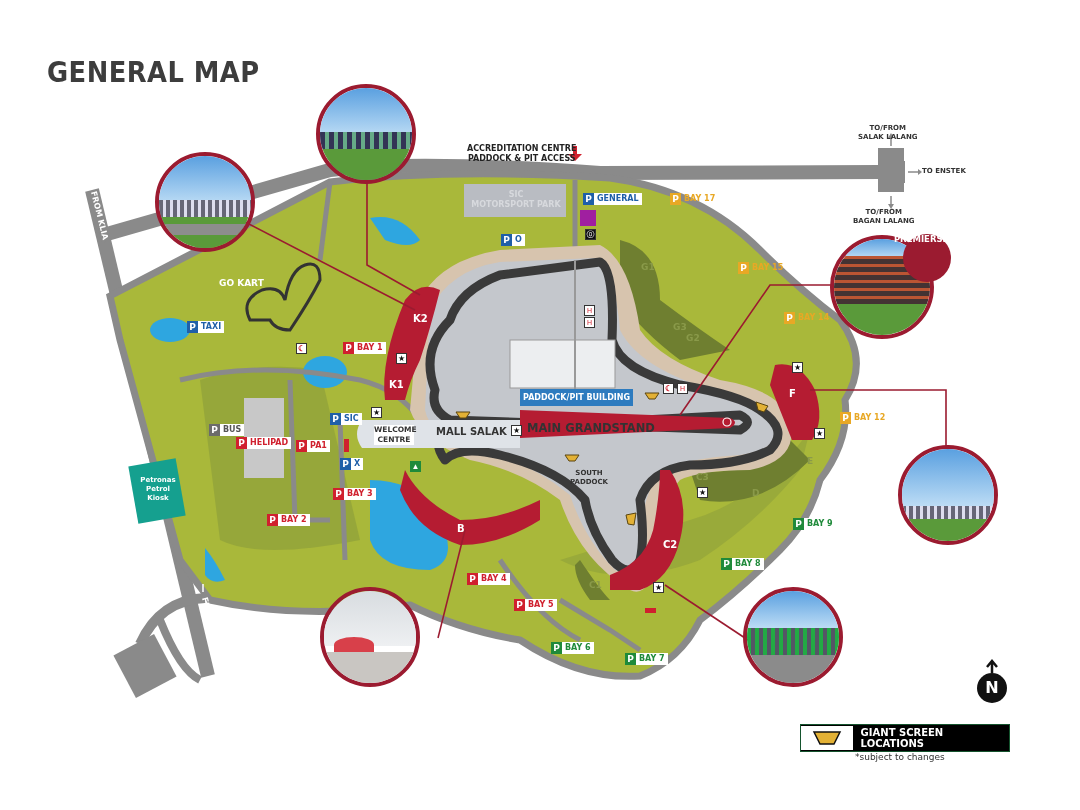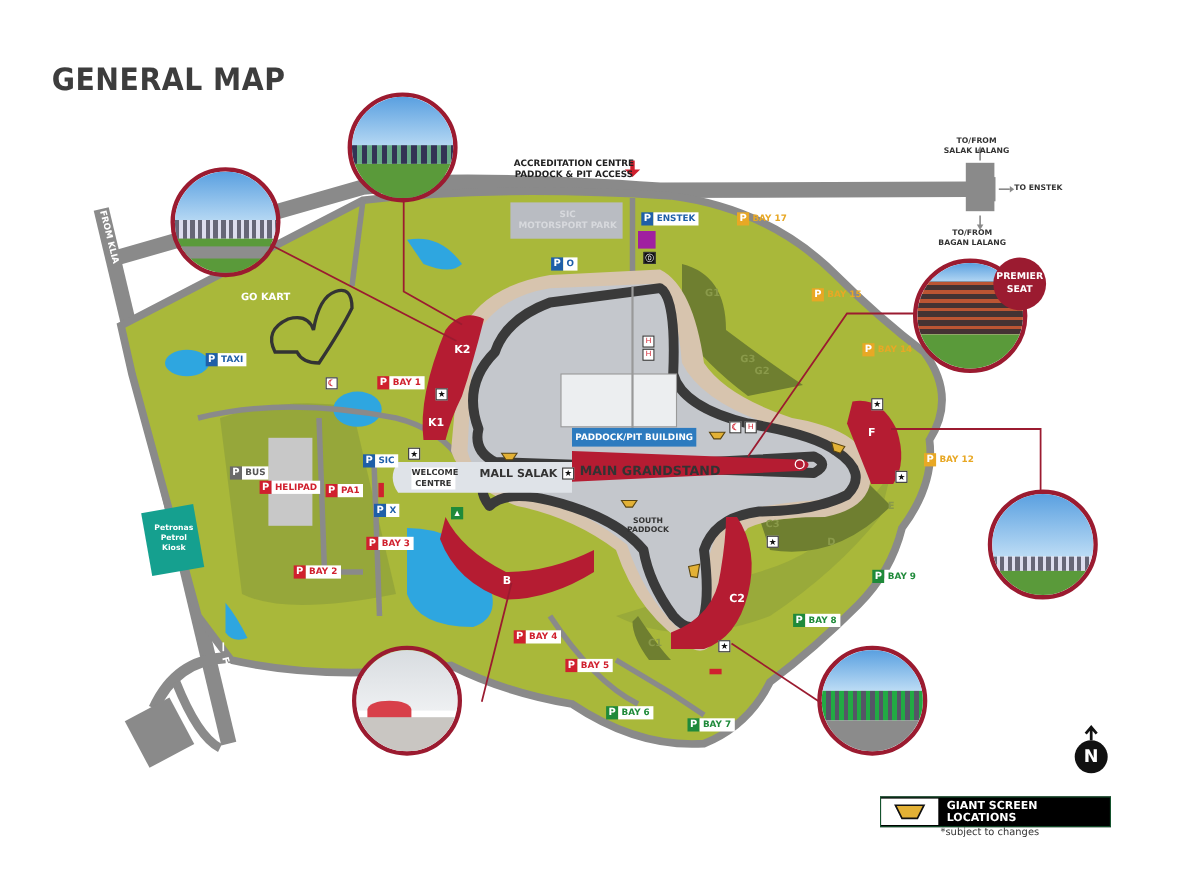--- a/index.html
+++ b/index.html
@@ -146,21 +146,21 @@
 <div class="lbl" style="left:922px;top:167px;font-size:7px;color:#333;">TO ENSTEK</div>
 <div class="lbl" style="left:853px;top:208px;font-size:7px;color:#333;text-align:center;line-height:9px;">
   <div>TO/FROM</div>
   <div>BAGAN LALANG</div>
 </div>
 
 <div class="lbl" style="left:470px;top:190px;font-size:8px;color:#d7d9dd;text-align:center;line-height:10px;width:92px;">
   <div>SIC</div>
   <div>MOTORSPORT PARK</div>
 </div>
-<div class="lbl" style="left:219px;top:266px;font-size:9px;color:#fff;text-align:right;">GO KART</div>
+<div class="lbl" style="left:219px;top:278px;font-size:9px;color:#fff;text-align:right;">GO KART</div>
 <div class="box-lbl" style="left:374px;top:425px;width:40px;height:20px;">
   <div>WELCOME</div>
   <div>CENTRE</div>
 </div>
 <div class="lbl" style="left:436px;top:426px;font-size:10px;color:#333;">MALL SALAK</div>
 <div class="lbl" style="left:527px;top:421px;font-size:11.5px;color:#333;">MAIN GRANDSTAND</div>
 <div class="lbl" style="left:520px;top:389px;font-size:8px;color:#fff;background:#2d7bbf;padding:3px 3px;height:11px;line-height:11px;">PADDOCK/PIT BUILDING</div>
 <div class="lbl" style="left:570px;top:469px;font-size:7px;color:#333;text-align:center;line-height:9px;">
   <div>SOUTH</div>
   <div>PADDOCK</div>
@@ -179,21 +179,21 @@
 <div class="zone dim" style="left:589px;top:580px;">C1</div>
 <div class="zone dim" style="left:696px;top:472px;">C3</div>
 <div class="zone dim" style="left:752px;top:488px;">D</div>
 <div class="zone dim" style="left:807px;top:456px;">E</div>
 <div class="zone dim" style="left:641px;top:262px;">G1</div>
 <div class="zone dim" style="left:642px;top:333px;margin-left:44px;">G2</div>
 <div class="zone dim" style="left:673px;top:322px;">G3</div>
 
 <div class="pk blue" style="left:583px;top:193px;">
     <span class="p">P</span>
-    <span class="t">ENSTEK</span>
+    <span class="t">GENERAL</span>
   </div>
 <div class="pk blue" style="left:501px;top:234px;">
     <span class="p">P</span>
     <span class="t">O</span>
   </div>
 <div class="pk blue" style="left:187px;top:321px;">
     <span class="p">P</span>
     <span class="t">TAXI</span>
   </div>
 <div class="pk blue" style="left:330px;top:413px;">
@@ -296,21 +296,21 @@
 <div class="photo" style="left:316px;top:84px;width:100px;height:100px;">
   <div class="sky"></div>
     <div class="stand" style="background:repeating-linear-gradient(90deg,#335 0 5px,#6a8 5px 9px);"></div>
     <div class="grass"></div>
 </div>
 <div class="photo" style="left:830px;top:235px;width:104px;height:104px;">
   <div class="sky" style="height:20%;"></div>
     <div class="stand" style="top:18%;height:50%;background:repeating-linear-gradient(0deg,#433 0 5px,#b53 5px 8px);"></div>
     <div class="grass" style="top:68%;"></div>
 </div>
-<div style="position:absolute;left:903px;top:234px;width:48px;height:48px;border-radius:50%;background:#9b1b30;color:#fff;font-family:'DejaVu Sans',sans-serif;font-weight:bold;font-size:8.5px;text-align:center;display:flex;flex-direction:column;justify-content:center;line-height:11px;">
+<div style="position:absolute;left:903px;top:234px;width:48px;height:48px;border-radius:50%;background:#9b1b30;color:#fff;font-family:'DejaVu Sans',sans-serif;font-weight:bold;font-size:8.5px;text-align:center;display:flex;flex-direction:row;justify-content:center;line-height:11px;">
   <div>PREMIER</div>
   <div>SEAT</div>
 </div>
 <div class="photo" style="left:898px;top:445px;width:100px;height:100px;">
   <div class="sky" style="height:62%;"></div>
     <div class="stand" style="top:62%;height:14%;"></div>
     <div class="grass" style="top:76%;"></div>
 </div>
 <div class="photo" style="left:320px;top:587px;width:100px;height:100px;">
   <div class="sky" style="background:linear-gradient(#d8dce0,#eef0f2);height:60%;"></div>

